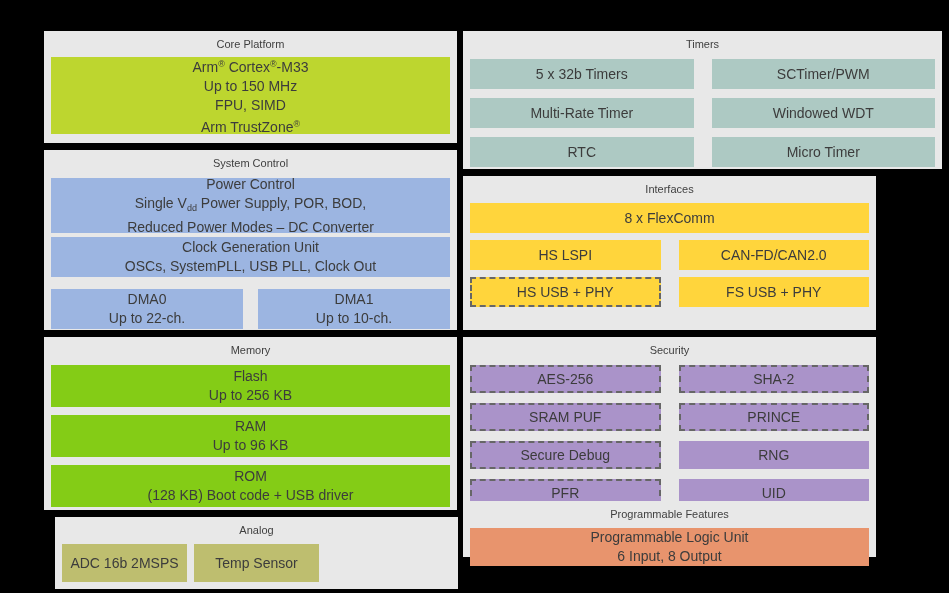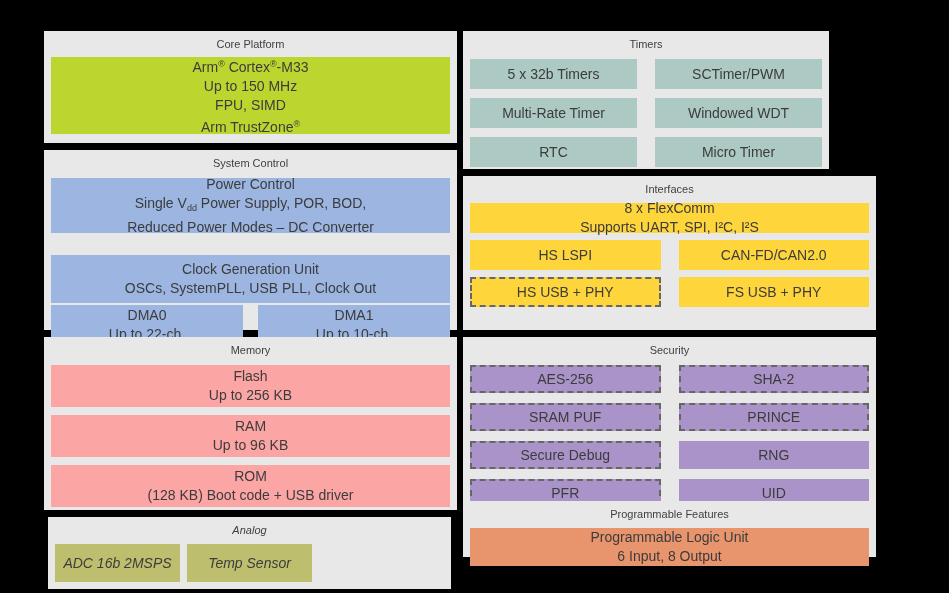--- a/index.html
+++ b/index.html
@@ -9,45 +9,45 @@
   .panel-title{text-align:center;font-size:11px;color:#3F3F3F;padding:5px 0 4px;line-height:17px;}
   .block{display:flex;flex-direction:column;justify-content:center;align-items:center;
          text-align:center;font-size:14px;color:#3C3C3C;line-height:19px;box-sizing:border-box;}
   .line{white-space:nowrap;}
   .dashed{border:2px dashed #666;}
   .sub{font-size:9px;vertical-align:-3px;}
   .reg{font-size:9px;vertical-align:5px;}
 
   .green{background:#BDD62F;}
   .blue{background:#9CB5E1;}
-  .teal{background:#fca5a5;text-align:right;}
+  .teal{background:#84cc16;text-align:right;}
   .ttl{background:#ADC9C3;}
   .yellow{background:#FFD53C;}
   .purple{background:#AA93C9;}
   .olive{background:#BEBE6F;}
   .orange{background:#E8946D;}
 
   #core{left:44px;top:31px;width:413px;height:112px;}
   #core .block{height:77px;}
 
   #system{left:44px;top:150px;width:413px;height:180px;}
   #system .power{height:55px;margin-top:2px;}
-  #system .clock{height:48px;margin-top:22px;}
-  #system .dma-row{display:grid;grid-template-columns:1fr 1fr;gap:15px;margin-top:2px;}
+  #system .clock{height:40px;margin-top:4px;}
+  #system .dma-row{display:grid;grid-template-columns:1fr 1fr;gap:15px;margin-top:12px;}
   #system .dma{height:40px;}
 
   #memory{left:44px;top:337px;width:413px;height:173px;}
   #memory .stack{display:flex;flex-direction:column;gap:8px;margin-top:2px;}
   #memory .block{height:42px;}
 
-  #analog{left:48px;top:517px;width:403px;height:72px;font-style:italic;}
+  #analog{left:55px;top:517px;width:403px;height:72px;}
   #analog .row{display:grid;grid-template-columns:1fr 1fr 1fr;gap:7px;margin-top:1px;}
   #analog .block{height:38px;}
 
-  #timers{left:463px;top:31px;width:366px;height:138px;}
+  #timers{left:463px;top:31px;width:479px;height:138px;}
   #timers .grid{display:grid;grid-template-columns:1fr 1fr;gap:9px 18px;margin-top:2px;}
   #timers .block{height:30px;}
 
   #interfaces{left:463px;top:176px;width:413px;height:154px;}
   #interfaces .flexcomm{height:42px;margin-top:1px;}
   #interfaces .grid{display:grid;grid-template-columns:1fr 1fr;gap:7px 18px;margin-top:7px;}
   #interfaces .block{height:30px;}
 
   #security{left:463px;top:337px;width:413px;height:178px;}
   #security .grid{display:grid;grid-template-columns:1fr 1fr;gap:10px 18px;margin-top:2px;}
@@ -129,21 +129,20 @@
       <div class="block ttl">Windowed WDT</div>
       <div class="block ttl">RTC</div>
       <div class="block ttl">Micro Timer</div>
     </div>
   </section>
 
   <section class="panel" id="interfaces">
     <div class="panel-title">Interfaces</div>
     <div class="block yellow flexcomm">
       <div class="line">8 x FlexComm</div>
-      <div class="line">Supports UART, SPI, I²C, I²S</div>
     </div>
     <div class="grid">
       <div class="block yellow">HS LSPI</div>
       <div class="block yellow">CAN-FD/CAN2.0</div>
       <div class="block yellow dashed">HS USB + PHY</div>
       <div class="block yellow">FS USB + PHY</div>
     </div>
   </section>
 
   <section class="panel" id="security">

